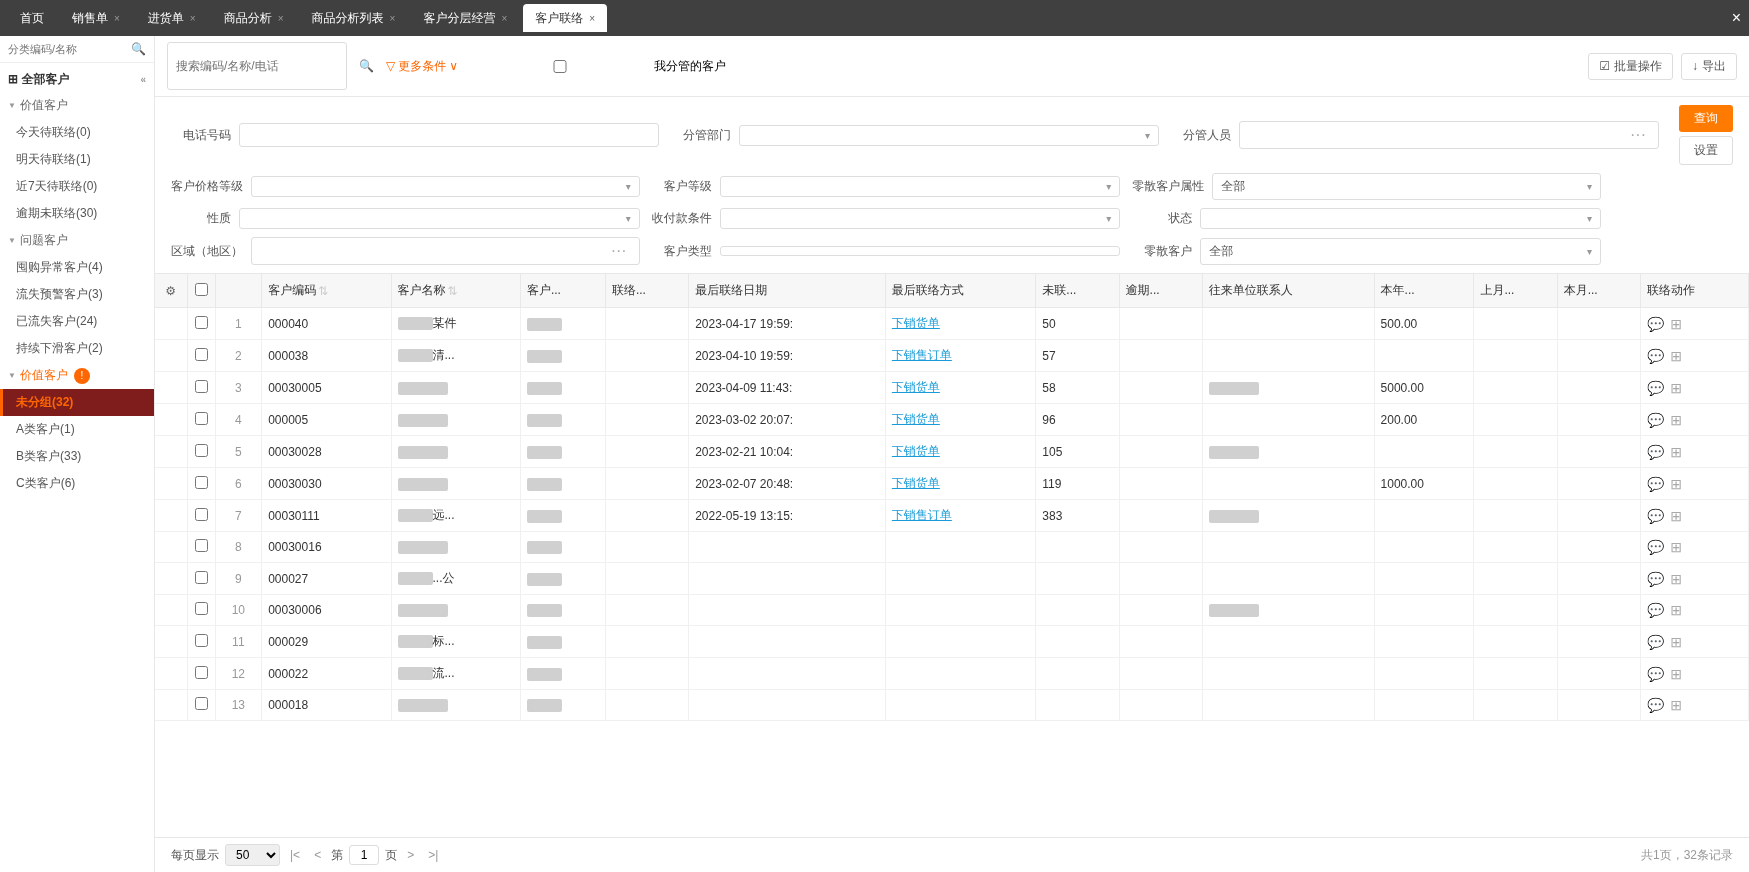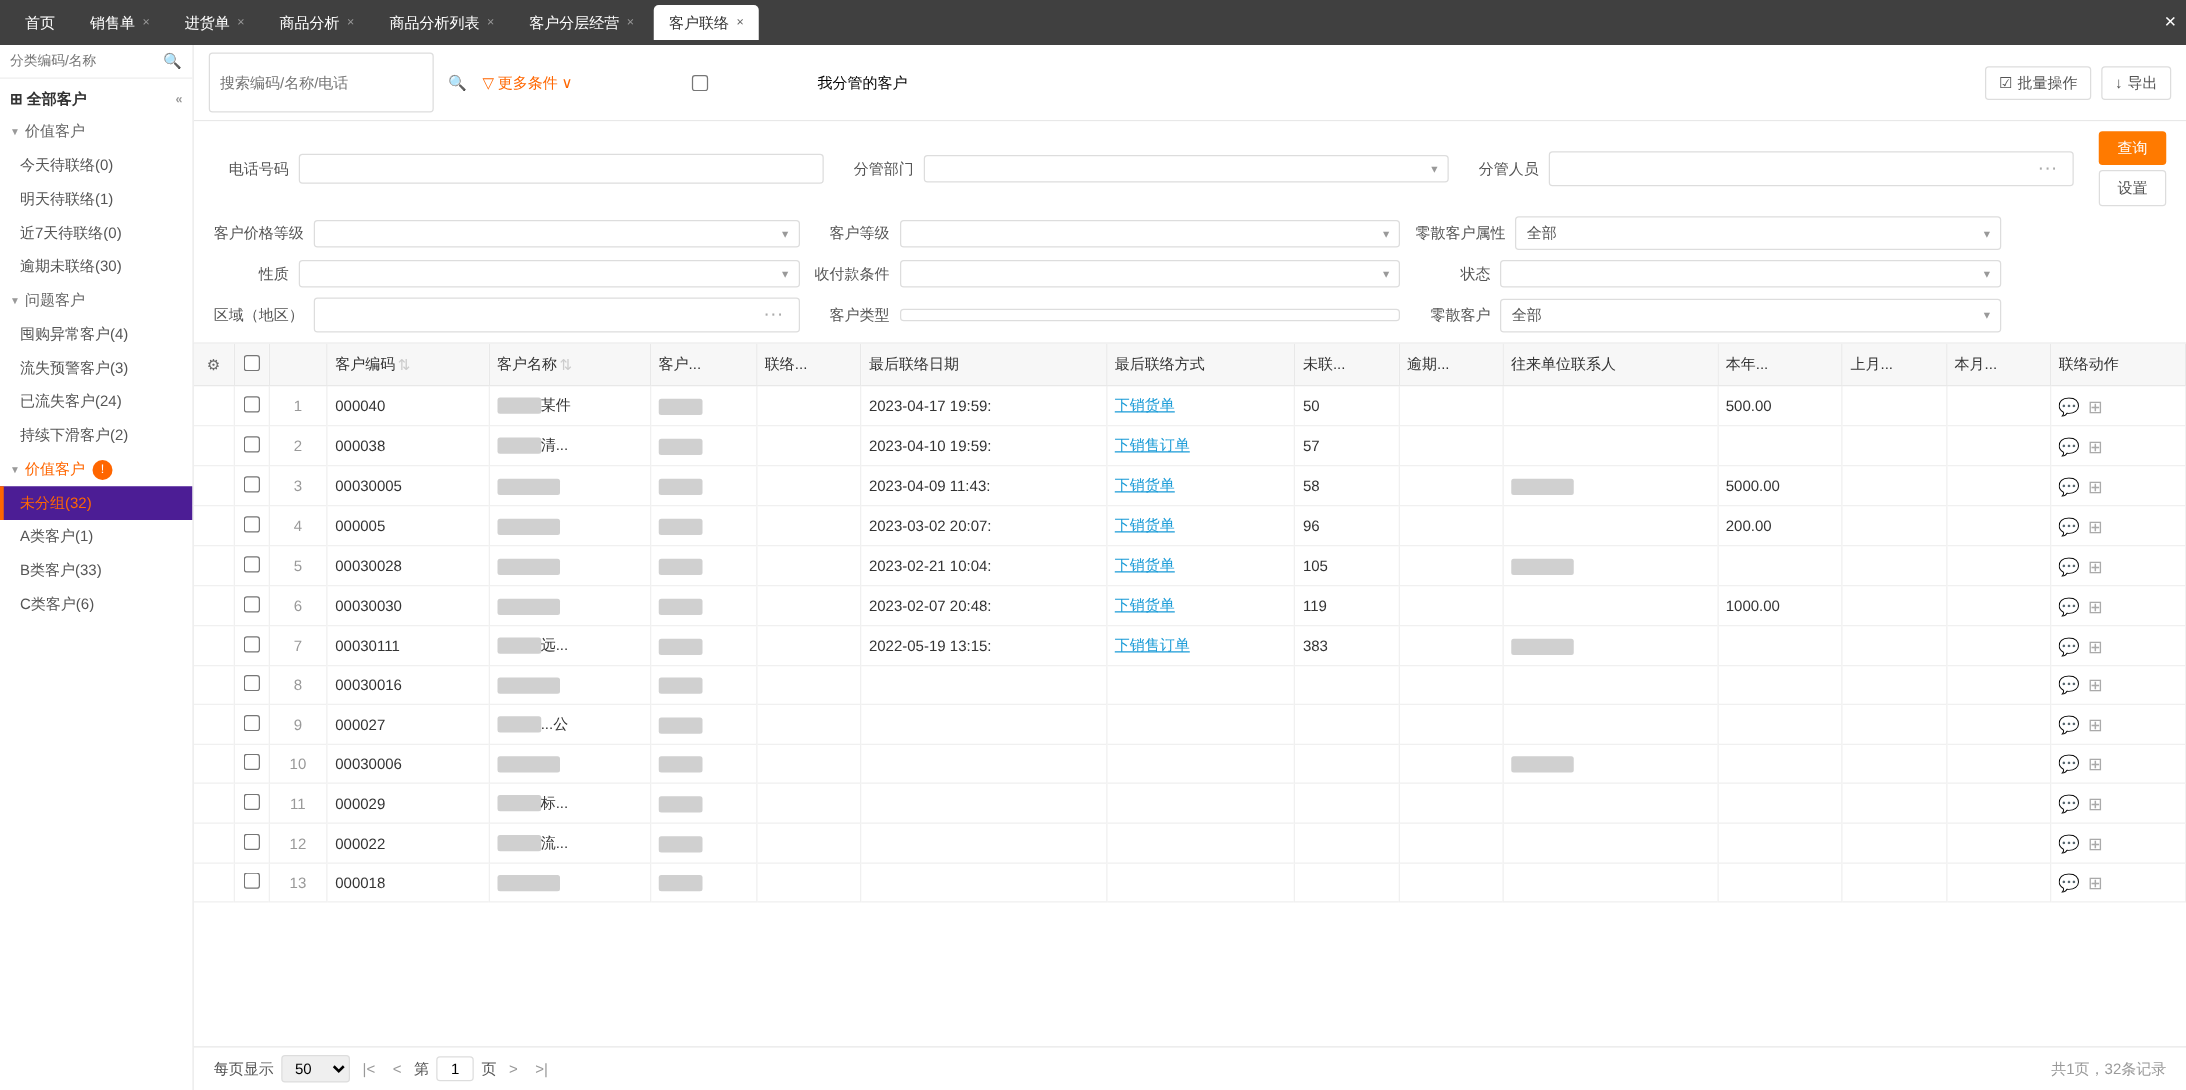--- a/index.html
+++ b/index.html
@@ -87,21 +87,21 @@
     .sidebar-group-label .triangle { font-size: 8px; color: #999; }
     .sidebar-item {
       padding: 5px 16px;
       cursor: pointer;
       color: #555;
       font-size: 12px;
       white-space: nowrap;
       overflow: hidden;
       text-overflow: ellipsis;
     }
-    .sidebar-item.active { background: #4c1d95; color: #ff6600; border-left: 3px solid #ff6600; padding-left: 13px; }
+    .sidebar-item.active { background: #7f1d1d; color: #ff6600; border-left: 3px solid #ff6600; padding-left: 13px; font-weight: bold; }
 
     
     .content-area {
       flex: 1;
       display: flex;
       flex-direction: column;
       overflow: hidden;
     }
 
     

